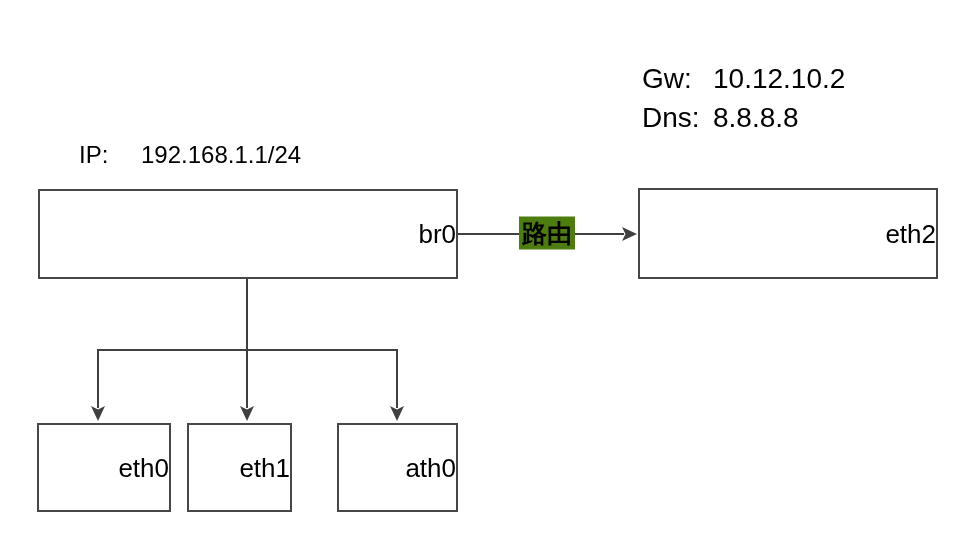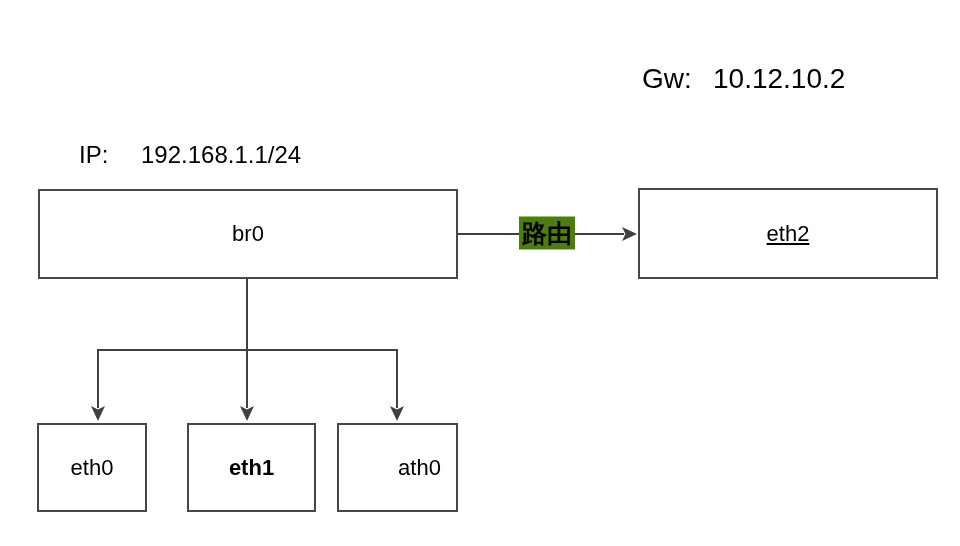--- a/index.html
+++ b/index.html
@@ -17,28 +17,28 @@
     left: 0; top: 0;
     width: 960px; height: 546px;
   }
   .node {
     position: absolute;
     box-sizing: border-box;
     border: 2px solid #474747;
     background: #ffffff;
     display: flex;
     align-items: center;
-    justify-content: center;
-    font-size: 22px;
+    justify-content: flex-end;
+    font-size: 26px;
     line-height: 1;
   }
   #node-br0  { left: 38px;  top: 189px; width: 420px; height: 90px; }
-  #node-eth2 { left: 638px; top: 188px; width: 300px; height: 91px; text-decoration: underline; }
-  #node-eth0 { left: 37px;  top: 423px; width: 110px; height: 89px; }
-  #node-eth1 { left: 187px; top: 423px; width: 129px; height: 89px; font-weight: bold; }
+  #node-eth2 { left: 638px; top: 188px; width: 300px; height: 91px; }
+  #node-eth0 { left: 37px;  top: 423px; width: 134px; height: 89px; }
+  #node-eth1 { left: 187px; top: 423px; width: 105px; height: 89px; }
   #node-ath0 { left: 337px; top: 423px; width: 121px; height: 89px; padding-left: 44px; }
 
   .ip-left {
     position: absolute;
     left: 39px; top: 141px;
     font-size: 24px;
     white-space: nowrap;
     margin-left: 40px;
   }
   .ip-left .key { display: inline-block; width: 62px; }
@@ -86,20 +86,23 @@
   </svg>
 
   <div class="ip-left">
     <span class="key">IP:</span><span class="val">192.168.1.1/24</span>
   </div>
 
   <div class="wan-info">
     <div>
       <span class="key">Gw:</span><span class="val">10.12.10.2</span>
     </div>
+    <div>
+      <span class="key">Dns:</span><span class="val">8.8.8.8</span>
+    </div>
   </div>
 
   <div class="node" id="node-br0">
     <span>br0</span>
   </div>
 
   <div class="node" id="node-eth2">
     <span>eth2</span>
   </div>
 

